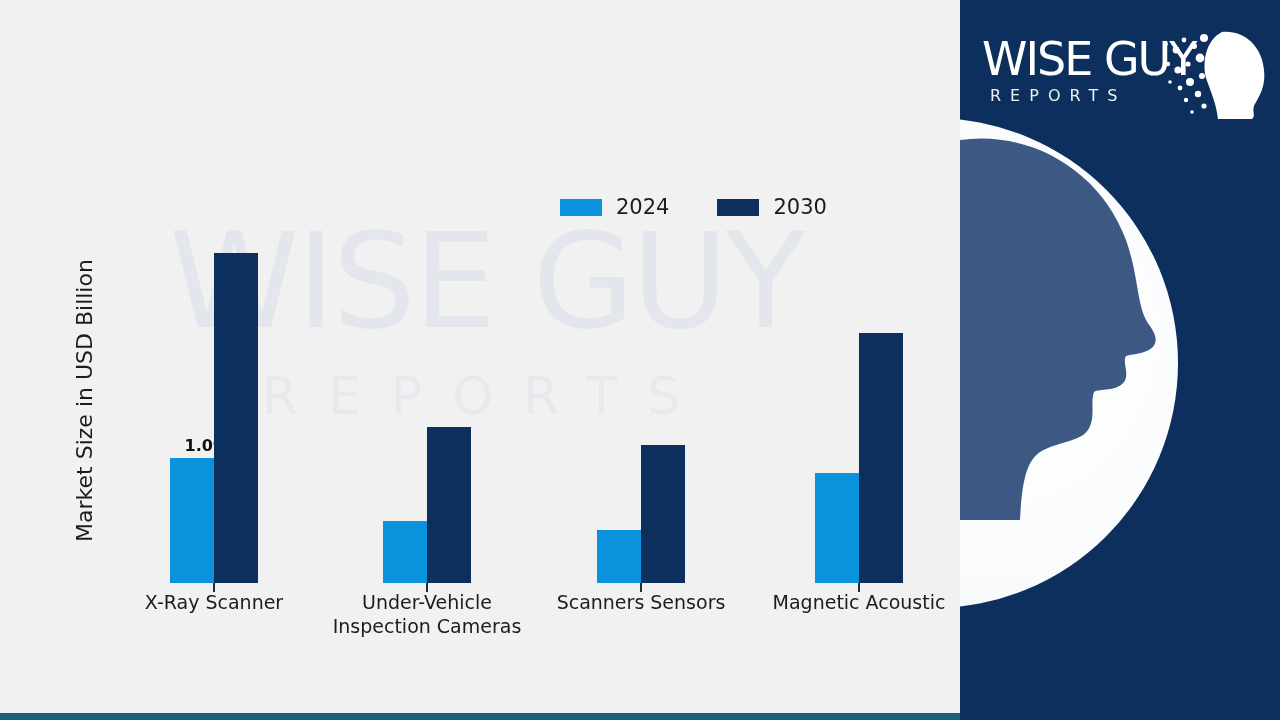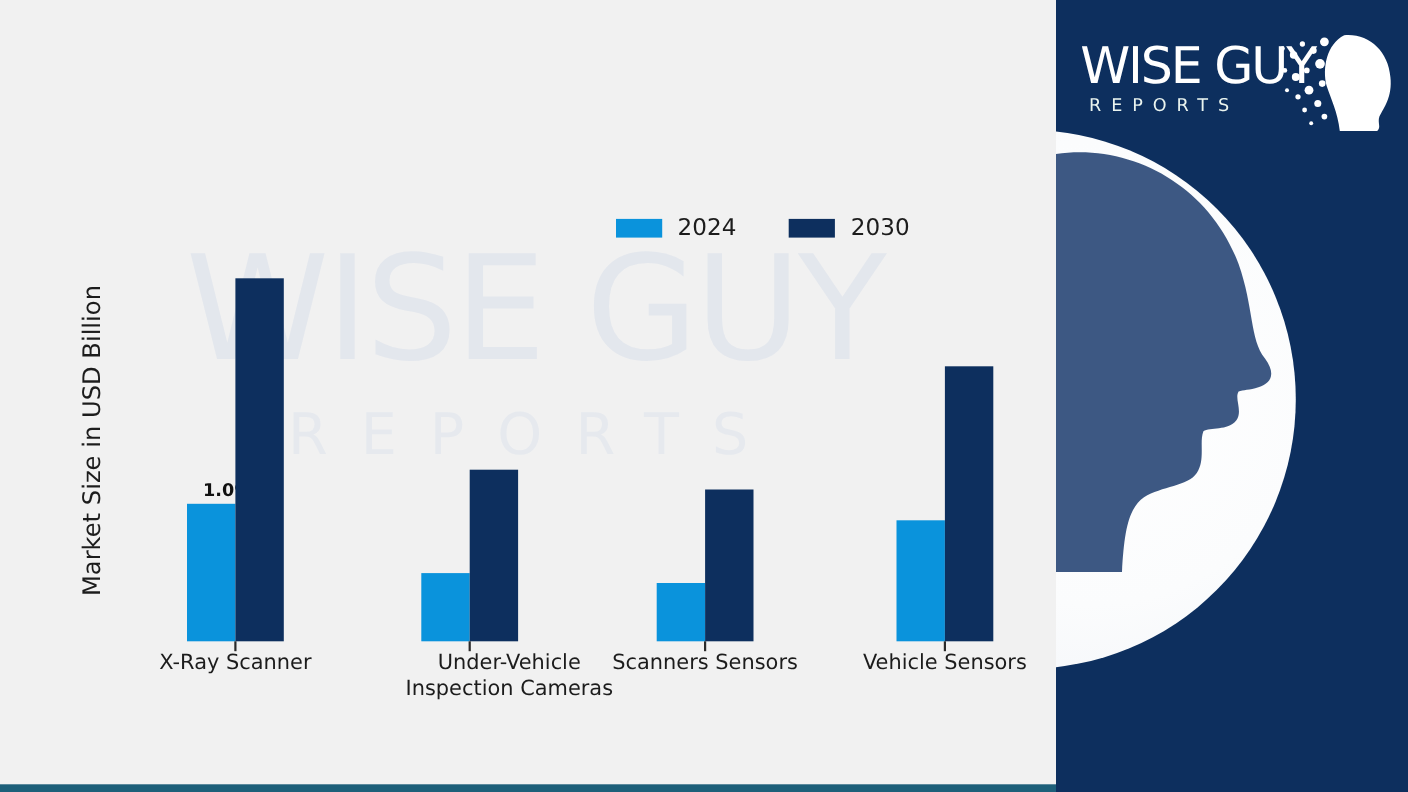--- a/index.html
+++ b/index.html
@@ -131,25 +131,25 @@
         </div>
         <div class="group" style="left: 719px; width: 88px;">
           <div class="bar b2024" style="height: 110.084px; background: rgb(10, 147, 220);"></div>
           <div class="bar b2032" style="height: 249.982px; background: rgb(13, 47, 94);"></div>
         </div>
       </div>
     <div id="axis-extras">
         <div class="tick" style="left: 213px;"></div>
         <div class="cat" style="left: 114px;">X-Ray Scanner</div>
         <div class="tick" style="left: 426px;"></div>
-        <div class="cat" style="left: 327px; margin-left: 36px;">Under-Vehicle Inspection Cameras</div>
+        <div class="cat" style="left: 327px;">Under-Vehicle Inspection Cameras</div>
         <div class="tick" style="left: 640px;"></div>
         <div class="cat" style="left: 541px;">Scanners Sensors</div>
         <div class="tick" style="left: 858px;"></div>
-        <div class="cat" style="left: 759px;">Vehicle Sensors</div>
+        <div class="cat" style="left: 759px;">Magnetic Acoustic</div>
       </div>
   </div>
 
   <div class="bottom-strip"></div>
 
   <div class="right-panel">
     <div class="rp-circle"></div>
 
     <svg class="rp-dots" viewBox="0 0 490 490">
       <g fill="#d6dce8" opacity="0.85">

